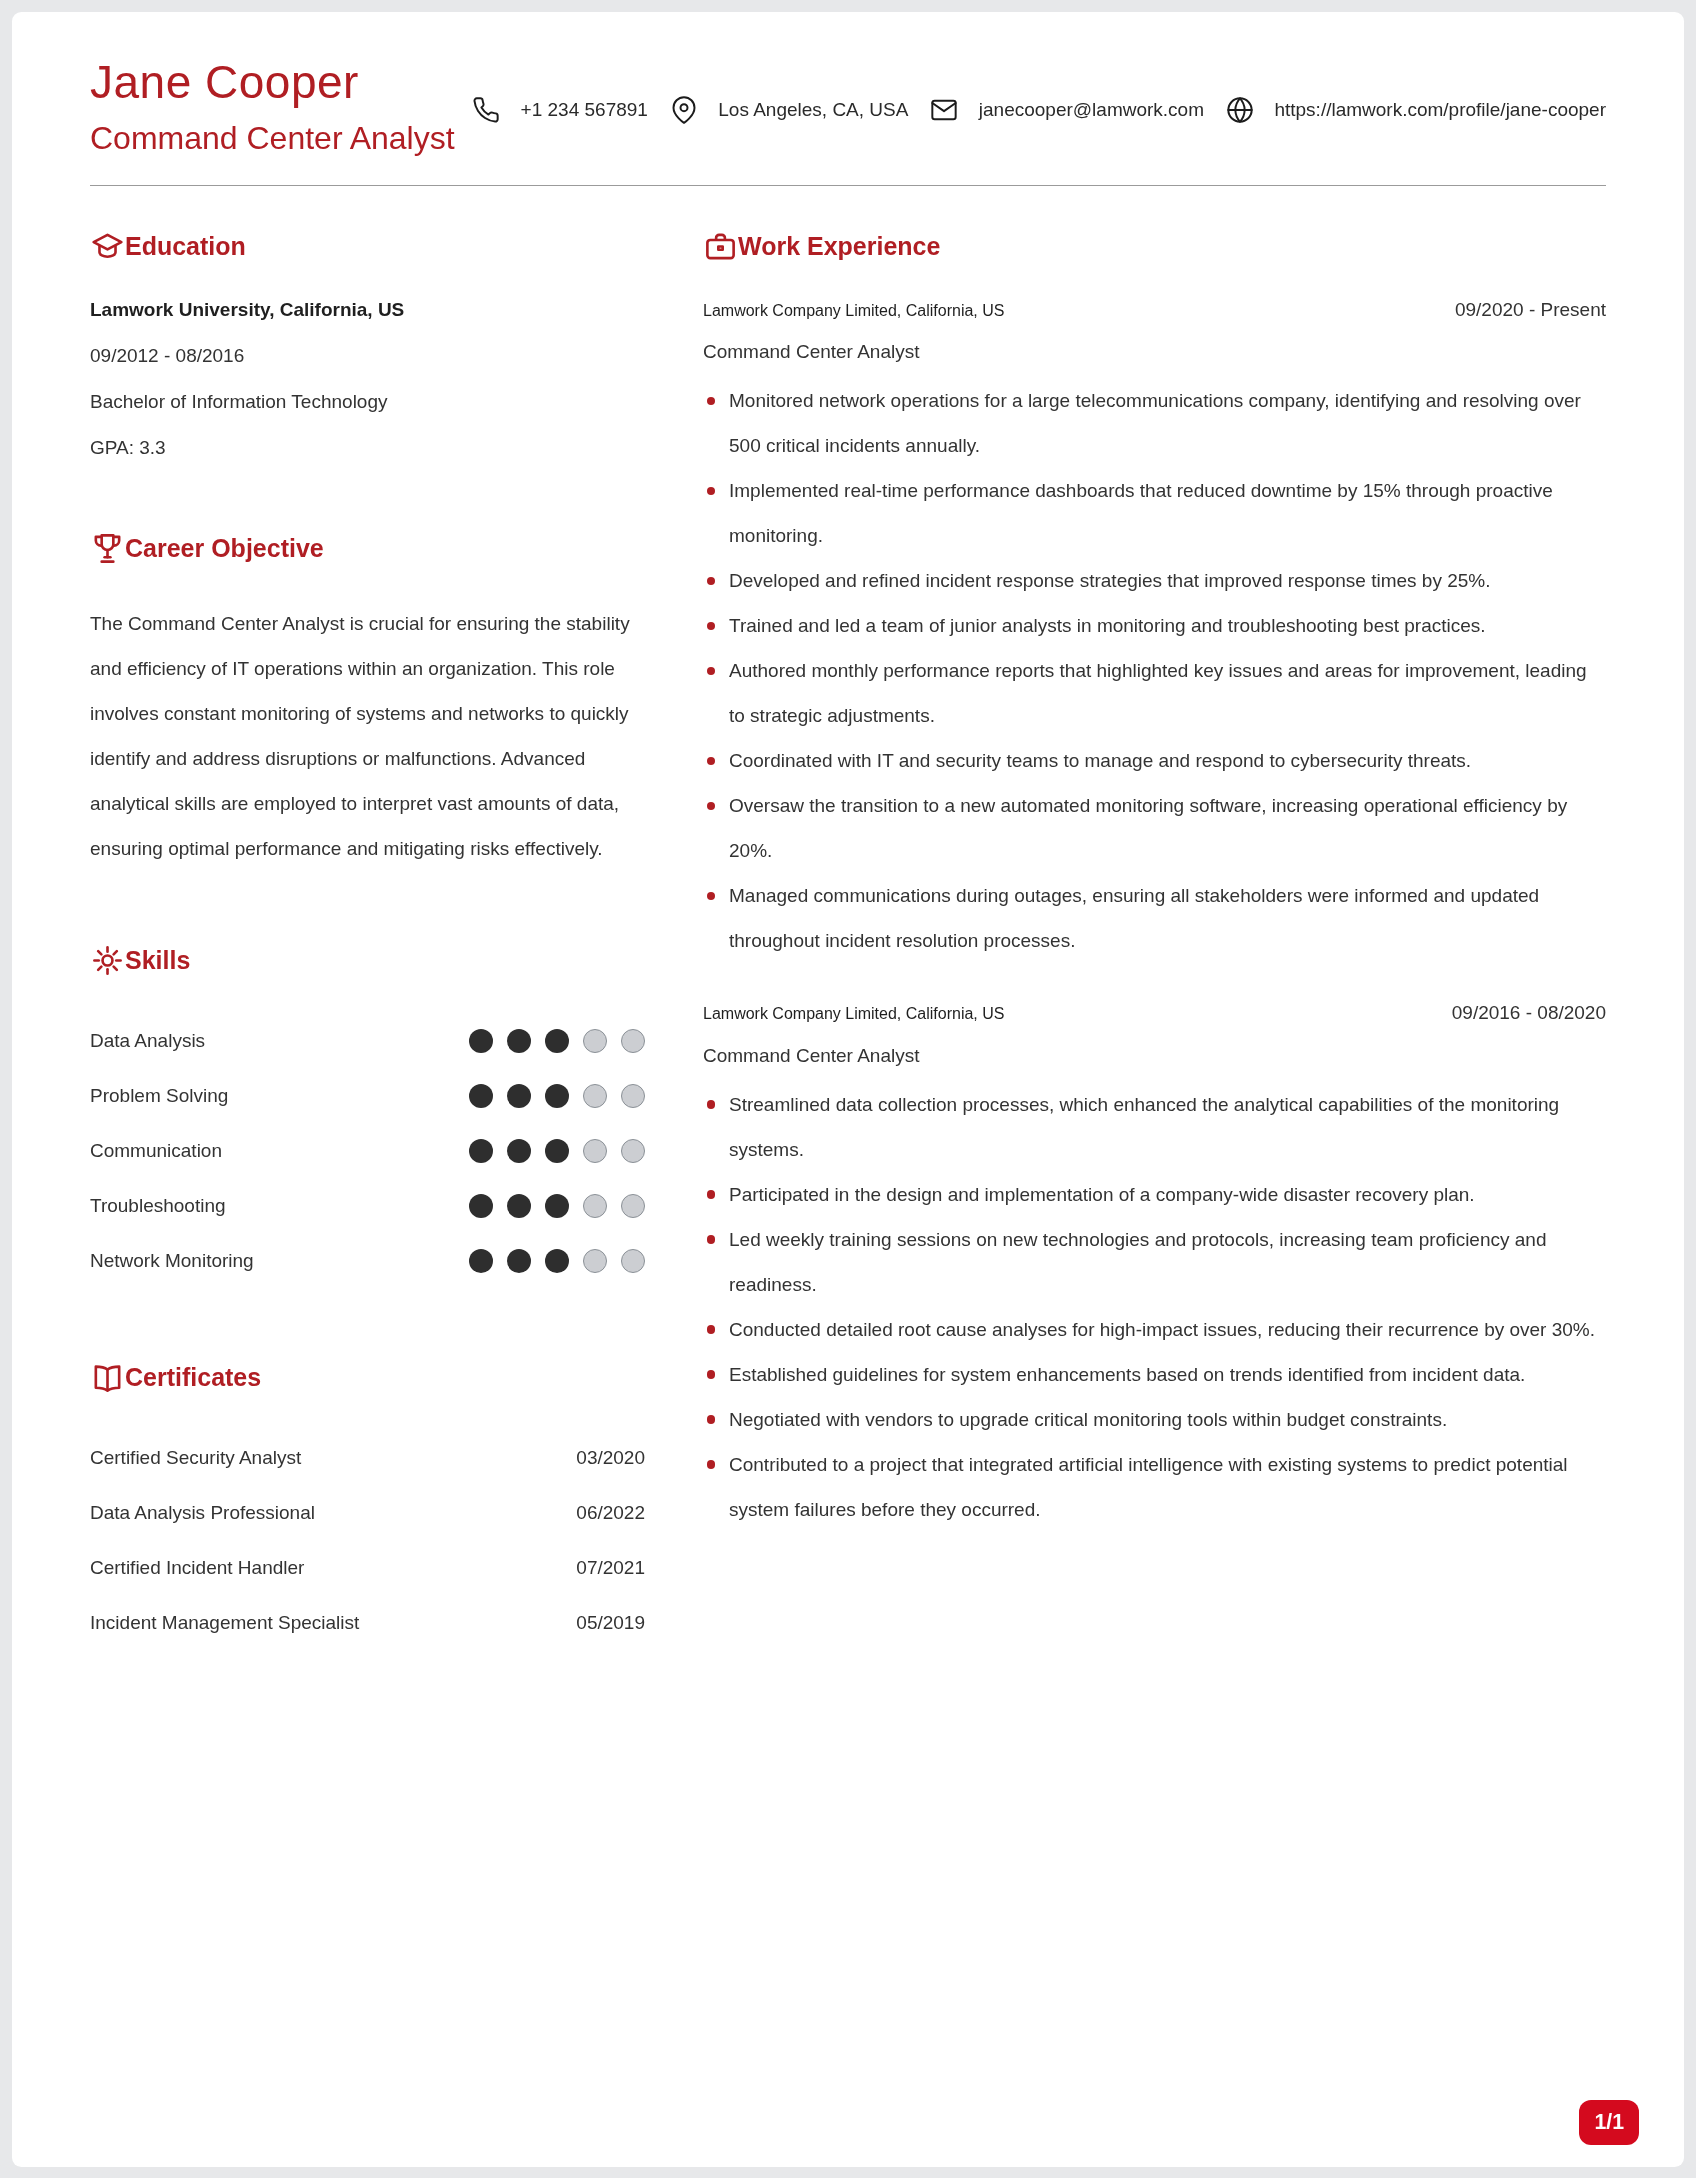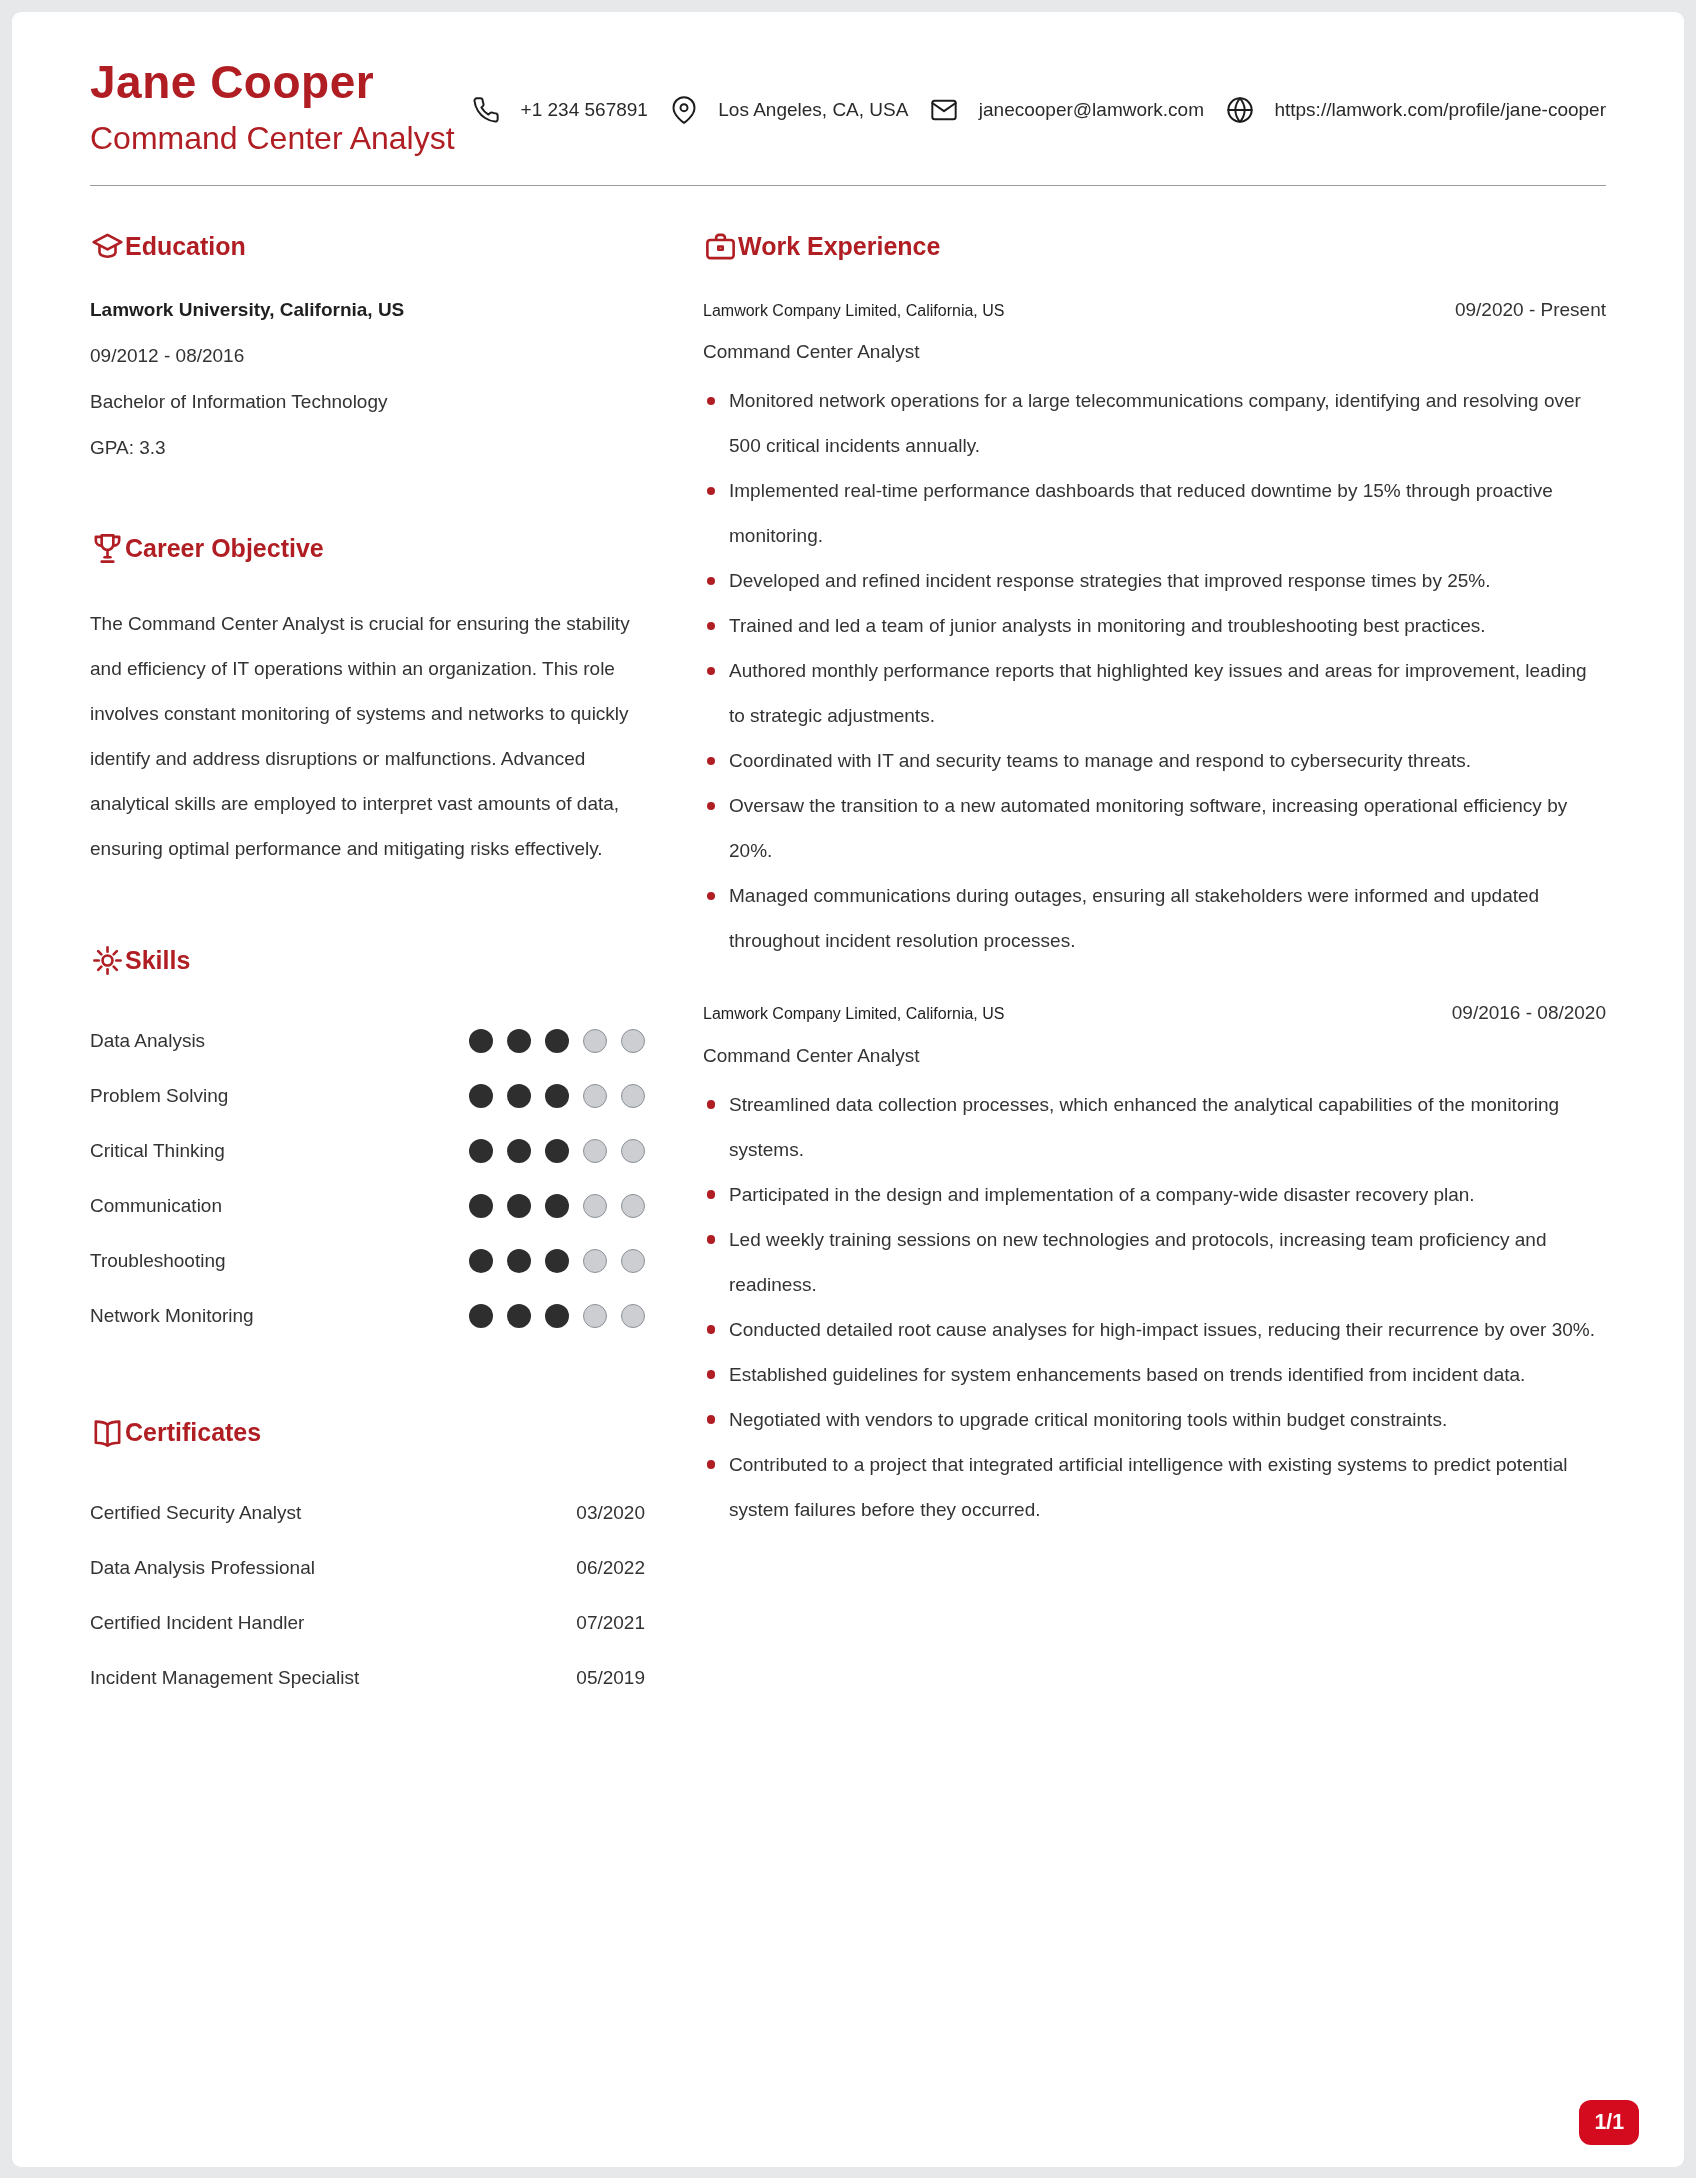--- a/index.html
+++ b/index.html
@@ -14,21 +14,21 @@
     font-family:"Liberation Sans", sans-serif;
     color:var(--text);
     position:relative;
   }
   .page{
     position:absolute;left:12px;top:12px;width:1672px;height:2155px;
     background:#ffffff;border-radius:9.3px;
     padding:43px 78px 0 78px;overflow:hidden;
   }
   .header{display:flex;justify-content:space-between}
-  .name{font-size:46px;font-weight:700;color:var(--accent);letter-spacing:0.5px}
+  .name{font-size:46px;font-weight:400;color:var(--accent);letter-spacing:0.5px}
   .job-title{font-size:32px;color:var(--accent);margin-top:11px}
   .contact{display:flex;flex-direction:row;gap:22px;padding-top:7.4px;min-width:427px}
   .contact-row{display:flex;align-items:center;gap:20.4px;font-size:19px;color:#2a2a2a}
   .contact-row svg{width:28px;height:28px;color:#1c1c1c;flex:0 0 28px}
   .divider{border:none;border-top:1.9px solid #9b9b9b;margin-top:28px}
   .columns{display:flex;gap:58px;margin-top:43px}
   .col-left{width:555px;flex:0 0 555px}
   .col-right{flex:1;min-width:0}
   .section + .section{margin-top:72px}
   .section-heading{display:flex;align-items:center;margin-bottom:35px}
@@ -165,30 +165,20 @@
           <span>Problem Solving</span>
           <span class="dots">
               <span class="dot filled"></span>
               <span class="dot filled"></span>
               <span class="dot filled"></span>
               <span class="dot empty"></span>
               <span class="dot empty"></span>
             </span>
         </div>
         <div class="skill-row">
-          <span>Critical Thinking</span>
-          <span class="dots">
-              <span class="dot filled"></span>
-              <span class="dot filled"></span>
-              <span class="dot filled"></span>
-              <span class="dot empty"></span>
-              <span class="dot empty"></span>
-            </span>
-        </div>
-        <div class="skill-row">
           <span>Communication</span>
           <span class="dots">
               <span class="dot filled"></span>
               <span class="dot filled"></span>
               <span class="dot filled"></span>
               <span class="dot empty"></span>
               <span class="dot empty"></span>
             </span>
         </div>
         <div class="skill-row">

